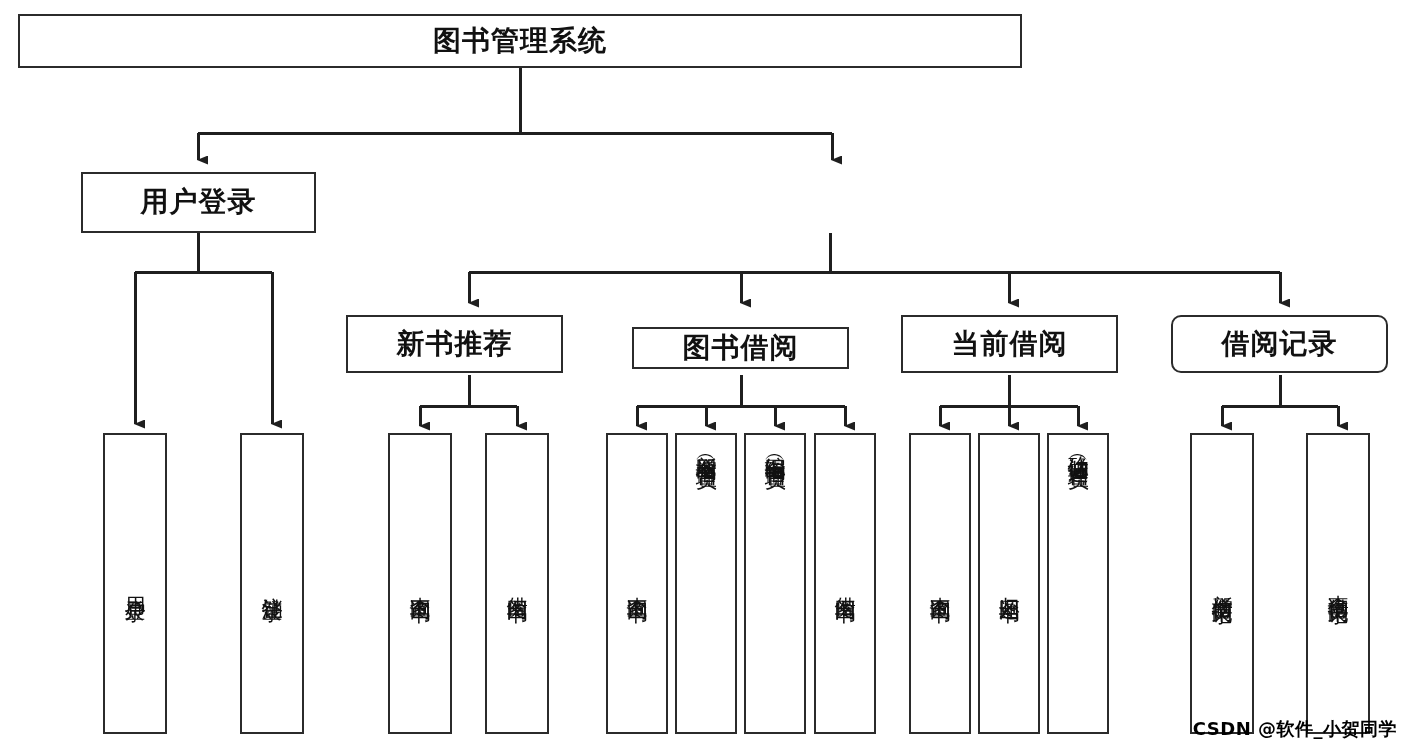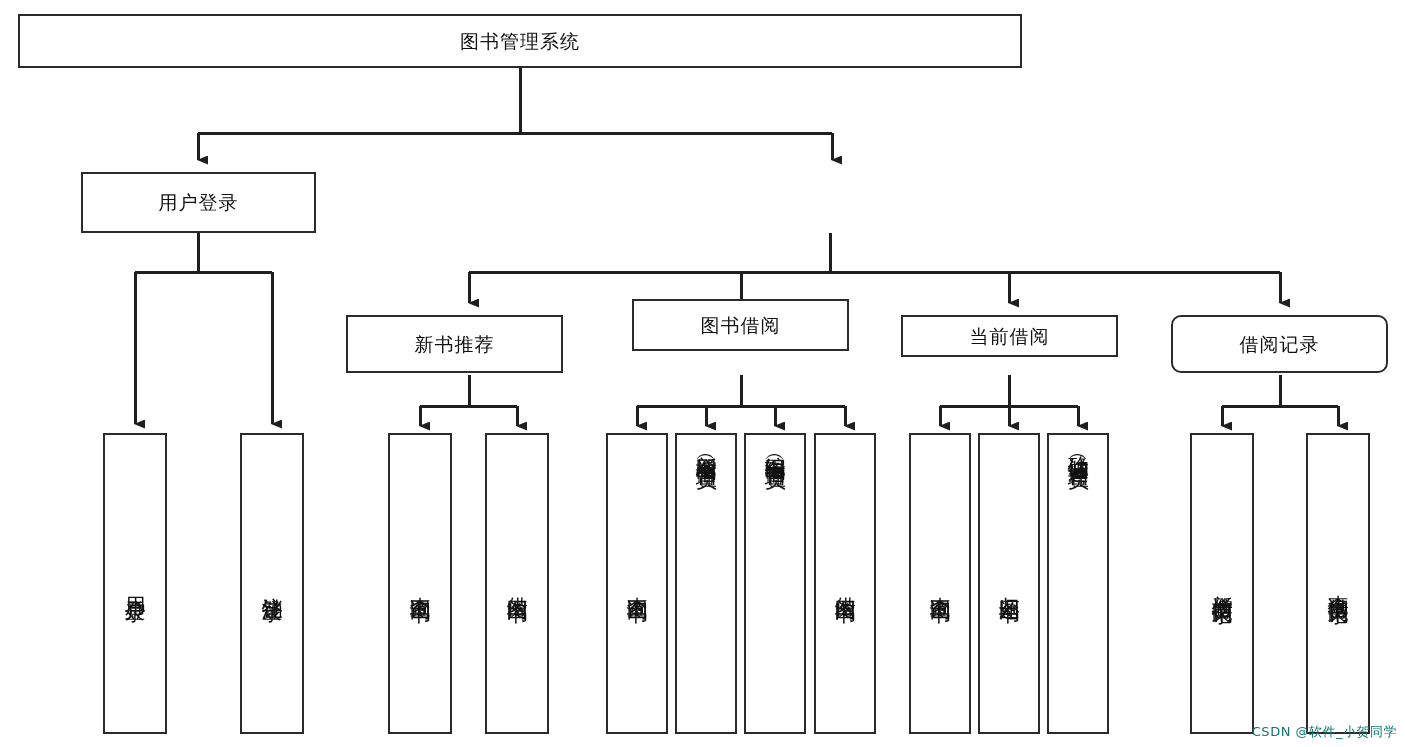--- a/index.html
+++ b/index.html
@@ -31,24 +31,25 @@
     box-sizing: border-box;
     background: #ffffff;
     border: 2px solid #2b2b2b;
     display: flex;
     align-items: center;
     justify-content: center;
     color: #111111;
     z-index: 2;
   }
   .node-h .node-label {
-    font-size: 19px;
+    font-size: 28px;
     line-height: 1.1;
     letter-spacing: 1px;
     white-space: nowrap;
+    font-weight: bold;
   }
   .node-v {
     align-items: flex-start;
     justify-content: center;
     padding-top: 4px;
   }
   .node-v .node-label {
     writing-mode: vertical-rl;
     text-orientation: upright;
     font-size: 21px;
@@ -59,25 +60,26 @@
   }
   
   .node-v.center-v {
     align-items: center;
     padding-top: 0;
   }
   #watermark {
     position: absolute;
     right: 8px;
     bottom: 6px;
-    font-size: 13px;
-    color: #0f766e;
+    font-size: 18px;
+    color: #000000;
     letter-spacing: 0.5px;
     z-index: 5;
     white-space: nowrap;
+    font-weight: bold;
   }
 </style>
 </head>
 <body>
 
 <div id="diagram-root">
 
   <svg id="edges-layer" viewBox="0 0 1405 747" width="1405" height="747" xmlns="http://www.w3.org/2000/svg">
     <defs>
       <marker id="arrowhead" markerWidth="9" markerHeight="11" refX="4.5" refY="10" orient="auto" markerUnits="userSpaceOnUse">
@@ -134,25 +136,25 @@
 
   <div class="node node-h" style="left:81px; top:172px; width:235px; height:61px;">
     <span class="node-label">用户登录</span>
   </div>
 
 
   <div class="node node-h" style="left:346px; top:315px; width:217px; height:58px;">
     <span class="node-label">新书推荐</span>
   </div>
 
-  <div class="node node-h" style="left:632px; top:299px; width:217px; height:52px;">
+  <div class="node node-h" style="left:632px; top:327px; width:217px; height:42px;">
     <span class="node-label">图书借阅</span>
   </div>
 
-  <div class="node node-h" style="left:901px; top:315px; width:217px; height:42px;">
+  <div class="node node-h" style="left:901px; top:315px; width:217px; height:58px;">
     <span class="node-label">当前借阅</span>
   </div>
 
   <div class="node node-h" style="left:1171px; top:315px; width:217px; height:58px;border-radius:10px;">
     <span class="node-label">借阅记录</span>
   </div>
 
   <div class="node node-v center-v" style="left:103px; top:433px; width:64px; height:301px;">
     <span class="node-label">用户登录</span>
   </div>

